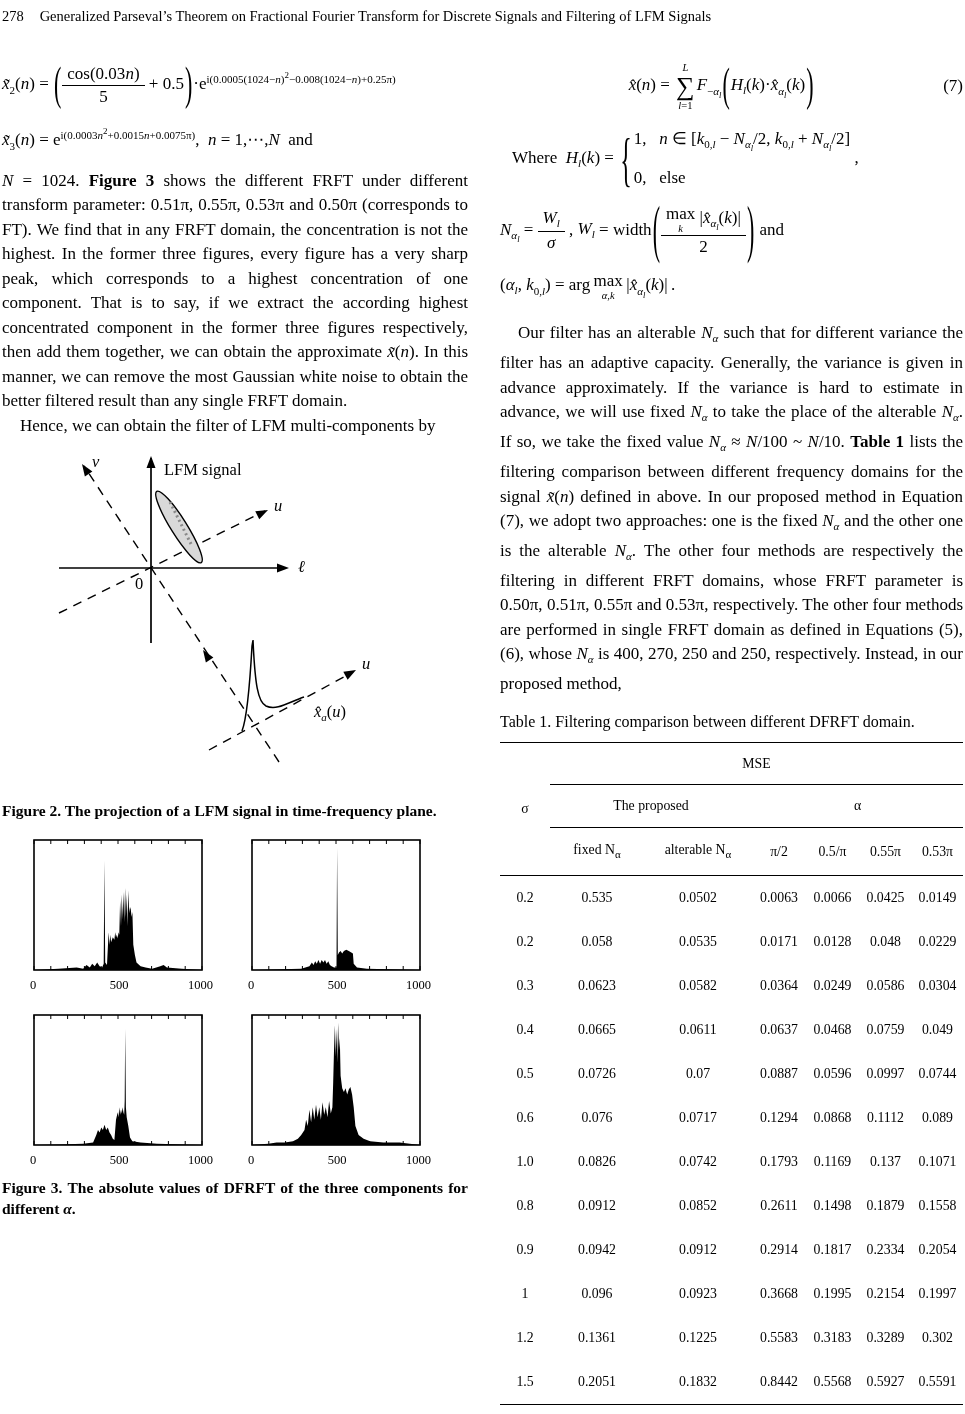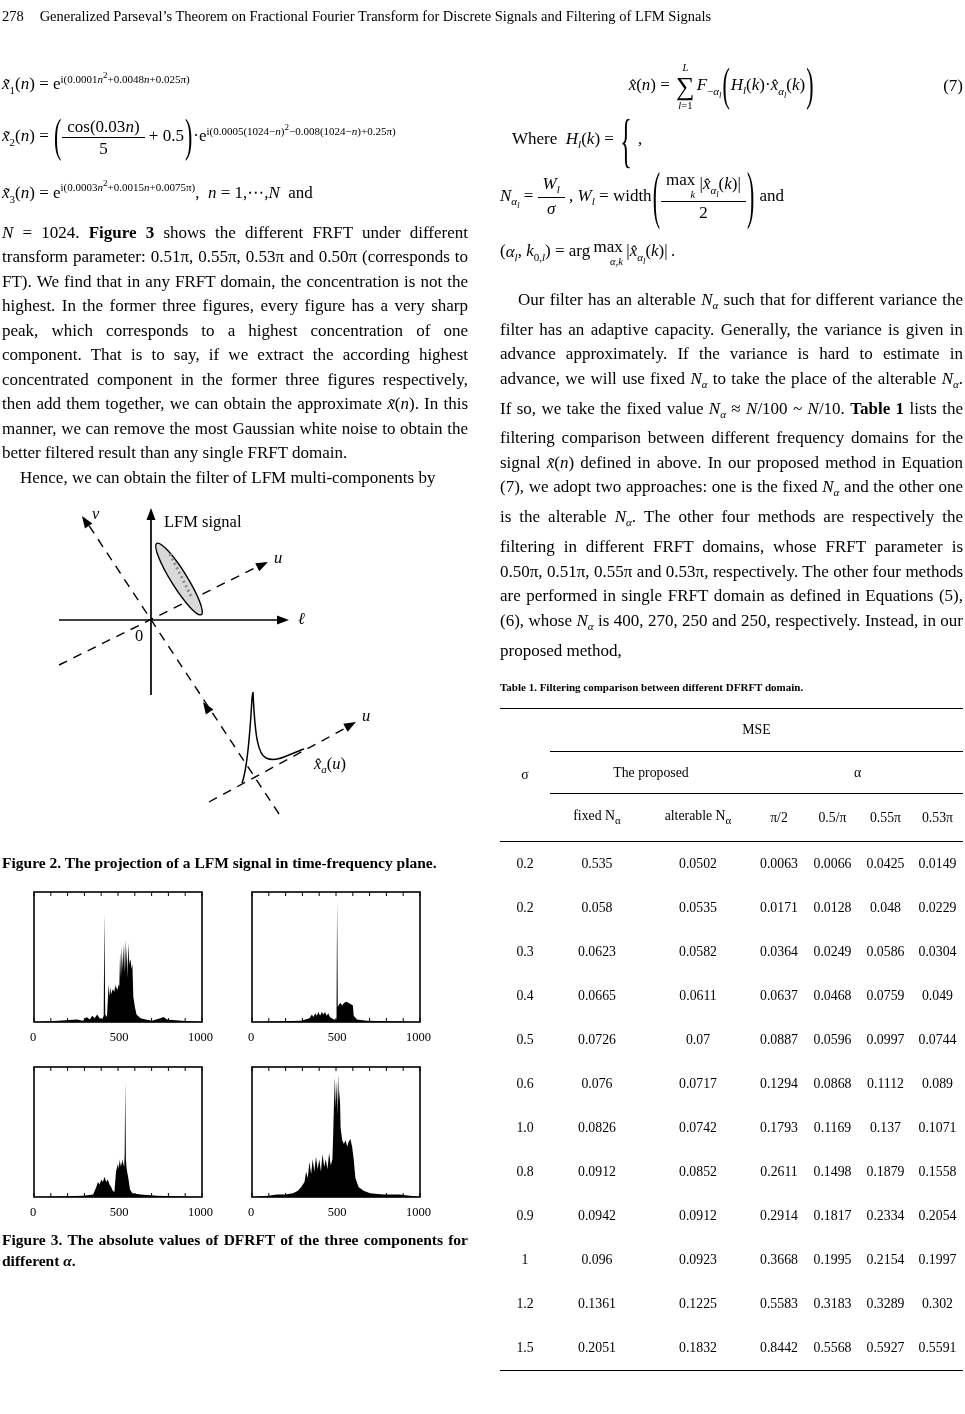--- a/index.html
+++ b/index.html
@@ -28,41 +28,41 @@
   .eqline { margin:7px 0 13px 0; white-space:nowrap; }
   .frac { display:inline-block; text-align:center; vertical-align:middle; line-height:1.15; }
   .frac .num { display:block; border-bottom:1.1px solid #000; padding:0 5px 1px; }
   .frac .den { display:block; padding-top:1px; }
   .bigp  { display:inline-block; transform:scaleY(2.1); font-size:22px; vertical-align:middle; font-weight:300; padding:0 1px; }
   .bigp2 { display:inline-block; transform:scaleY(2.9); font-size:22px; vertical-align:middle; font-weight:300; padding:0 1px; }
   .bigbrace { display:inline-block; transform:scaleY(2.5); font-size:24px; vertical-align:middle; font-weight:300; padding:0 2px; }
   .sum { display:inline-flex; flex-direction:column; align-items:center; vertical-align:middle; line-height:1; margin:0 2px; }
   .sum .sl { font-size:10.5px; line-height:1.1; }
   .sum .sg { font-size:26px; line-height:1; }
-  .stack { display:inline-flex; flex-direction:column; align-items:flex-end; vertical-align:middle; line-height:1.05; }
+  .stack { display:inline-flex; flex-direction:column; align-items:center; vertical-align:middle; line-height:1.05; }
   .stack .under { font-size:10.5px; }
   .eq7row { display:flex; align-items:center; margin:6px 0 16px 0; }
   .eq7row .eqbody { flex:1; text-align:center; }
   .cases { display:inline-flex; flex-direction:column; gap:5px; vertical-align:middle; text-align:left; }
   
   .fig2 { position:relative; width:420px; height:338px; margin:12px 0 0 44px; }
   .fig2 svg { position:absolute; left:0; top:0; }
   .fig2 .lbl { position:absolute; font-size:16.5px; }
   .fig2 .ital { font-style:italic; }
   .caption { font-weight:bold; font-size:15.5px; line-height:21px; text-align:justify; margin-top:12px; }
   
   .fig3-grid { display:grid; grid-template-columns:172px 172px; column-gap:46px; row-gap:24px; padding-left:31px; margin-top:18px; }
   .subplot { width:172px; }
   .plotbox svg { display:block; }
   .xlabels { position:relative; height:17px; font-size:12.5px; margin-top:2px; }
   .xlabels .t0 { position:absolute; left:-3px; }
   .xlabels .t500 { position:absolute; left:50%; transform:translateX(-50%); }
   .xlabels .t1000 { position:absolute; right:-8px; }
   
-  .tbl-caption { font-weight:bold; font-size:11px; line-height:21px; text-align:justify; margin:14px 0 10px 0; }
+  .tbl-caption { font-weight:normal; font-size:16px; line-height:21px; text-align:justify; margin:14px 0 10px 0; }
   table.data { border-collapse:collapse; width:100%; border-top:1.6px solid #000; border-bottom:1.6px solid #000; font-size:13.8px; }
   table.data th, table.data td { font-weight:normal; text-align:center; vertical-align:middle; }
   th.mse-cell { border-bottom:1px solid #000; padding:9px 0 8px; }
   th.grp { border-bottom:1px solid #000; padding:9px 0 8px; }
   th.colh { border-bottom:1.6px solid #000; padding:10px 0 9px; }
   th.sigma-head { border-bottom:1.6px solid #000; }
   table.data td { padding:10px 0 9.5px; }
   
   .footer { position:absolute; left:2px; right:2px; top:1436px; display:flex; justify-content:space-between; font-size:14.5px; }
   .journal { font-weight:bold; font-style:italic; }
@@ -71,21 +71,20 @@
 <body>
 
 <div class="page">
 
   <div class="running-head">
     <span class="pageno">278</span>
     <span>Generalized Parseval’s Theorem on Fractional Fourier Transform for Discrete Signals and Filtering of LFM Signals</span>
   </div>
 
   <div class="col col-left">
-    <div class="eqline"><i>x̃</i><sub>1</sub>(<i>n</i>) = e<sup>i(0.0001<i>n</i><span class="ssup">2</span>+0.0048<i>n</i>+0.025π)</sup></div>
     <div class="eqline"><i>x̃</i><sub>2</sub>(<i>n</i>) = <span class="bigp">(</span><span class="frac"><span class="num">cos(0.03<i>n</i>)</span><span class="den">5</span></span>&nbsp;+ 0.5<span class="bigp">)</span>·e<sup>i(0.0005(1024−<i>n</i>)<span class="ssup">2</span>−0.008(1024−<i>n</i>)+0.25π)</sup></div>
     <div class="eqline" style="margin-bottom:10px;"><i>x̃</i><sub>3</sub>(<i>n</i>) = e<sup>i(0.0003<i>n</i><span class="ssup">2</span>+0.0015<i>n</i>+0.0075π)</sup>,&nbsp;&nbsp;<i>n</i> = 1,⋯,<i>N</i>&nbsp;&nbsp;and</div>
 
     <p class="just"><i>N</i> = 1024. <b>Figure 3</b> shows the different FRFT under different transform parameter: 0.51π, 0.55π, 0.53π and 0.50π (corresponds to FT). We find that in any FRFT domain, the concentration is not the highest. In the former three figures, every figure has a very sharp peak, which corresponds to a highest concentration of one component. That is to say, if we extract the according highest concentrated component in the former three figures respectively, then add them together, we can obtain the approximate <i>x̃</i>(<i>n</i>). In this manner, we can remove the most Gaussian white noise to obtain the better filtered result than any single FRFT domain.</p>
     <p class="just indent">Hence, we can obtain the filter of LFM multi-components by</p>
 
     <div class="fig2">
       <svg width="420" height="338" viewBox="0 0 420 338">
 
         <line x1="233" y1="312" x2="38" y2="16" stroke="#000" stroke-width="1.4" stroke-dasharray="9 7"></line>
@@ -265,21 +264,24 @@
 
   <div class="col col-right">
     <div class="eq7row">
       <span class="eqbody"><i>x̂</i>(<i>n</i>) = <span class="sum">
             <span class="sl"><i>L</i></span>
             <span class="sg">∑</span>
             <span class="sl"><i>l</i>=1</span>
           </span><i>F</i><sub>−<i>α<sub>l</sub></i></sub><span class="bigp">(</span><i>H<sub>l</sub></i>(<i>k</i>)·<i>x̂</i><sub><i>α<sub>l</sub></i></sub>(<i>k</i>)<span class="bigp">)</span></span>
       <span>(7)</span>
     </div>
-    <div class="eqline" style="margin:4px 0 14px 12px; white-space:normal;">Where&nbsp;&nbsp;<i>H<sub>l</sub></i>(<i>k</i>) = <span class="bigbrace">{</span>&nbsp;,</div>
+    <div class="eqline" style="margin:4px 0 14px 12px; white-space:normal;">Where&nbsp;&nbsp;<i>H<sub>l</sub></i>(<i>k</i>) = <span class="bigbrace">{</span><span class="cases">
+          <span>1,&nbsp;&nbsp;&nbsp;<i>n</i> ∈ [<i>k</i><sub>0,<i>l</i></sub> − <i>N</i><sub><i>α<sub>l</sub></i></sub>/2, <i>k</i><sub>0,<i>l</i></sub> + <i>N</i><sub><i>α<sub>l</sub></i></sub>/2]</span>
+          <span>0,&nbsp;&nbsp;&nbsp;else</span>
+        </span>&nbsp;,</div>
     <div class="eqline" style="margin:6px 0 16px 0; white-space:normal;"><i>N</i><sub><i>α<sub>l</sub></i></sub> = <span class="frac"><span class="num"><i>W<sub>l</sub></i></span><span class="den"><i>σ</i></span></span>&nbsp;, <i>W<sub>l</sub></i> = width<span class="bigp2">(</span><span class="frac"><span class="num"><span class="stack">max<span class="under"><i>k</i></span></span>&nbsp;|<i>x̂</i><sub><i>α<sub>l</sub></i></sub>(<i>k</i>)|</span><span class="den">2</span></span><span class="bigp2">)</span>&nbsp;and</div>
     <div class="eqline" style="margin:2px 0 14px 0; white-space:normal;">(<i>α<sub>l</sub></i>, <i>k</i><sub>0,<i>l</i></sub>) = arg <span class="stack">max<span class="under"><i>α</i>,<i>k</i></span></span> |<i>x̂</i><sub><i>α<sub>l</sub></i></sub>(<i>k</i>)| .</div>
 
     <p class="just indent">Our filter has an alterable <i>N<sub>α</sub></i> such that for different variance the filter has an adaptive capacity. Generally, the variance is given in advance approximately. If the variance is hard to estimate in advance, we will use fixed <i>N<sub>α</sub></i> to take the place of the alterable <i>N<sub>α</sub></i>. If so, we take the fixed value <i>N<sub>α</sub></i> ≈ <i>N</i>/100 ~ <i>N</i>/10. <b>Table 1</b> lists the filtering comparison between different frequency domains for the signal <i>x̃</i>(<i>n</i>) defined in above. In our proposed method in Equation (7), we adopt two approaches: one is the fixed <i>N<sub>α</sub></i> and the other one is the alterable <i>N<sub>α</sub></i>. The other four methods are respectively the filtering in different FRFT domains, whose FRFT parameter is 0.50π, 0.51π, 0.55π and 0.53π, respectively. The other four methods are performed in single FRFT domain as defined in Equations (5), (6), whose <i>N<sub>α</sub></i> is 400, 270, 250 and 250, respectively. Instead, in our proposed method,</p>
 
     <p class="tbl-caption">Table 1. Filtering comparison between different DFRFT domain.</p>
     <table class="data">
       <colgroup>
           <col style="width: 50px;">
           <col style="width: 94px;">

